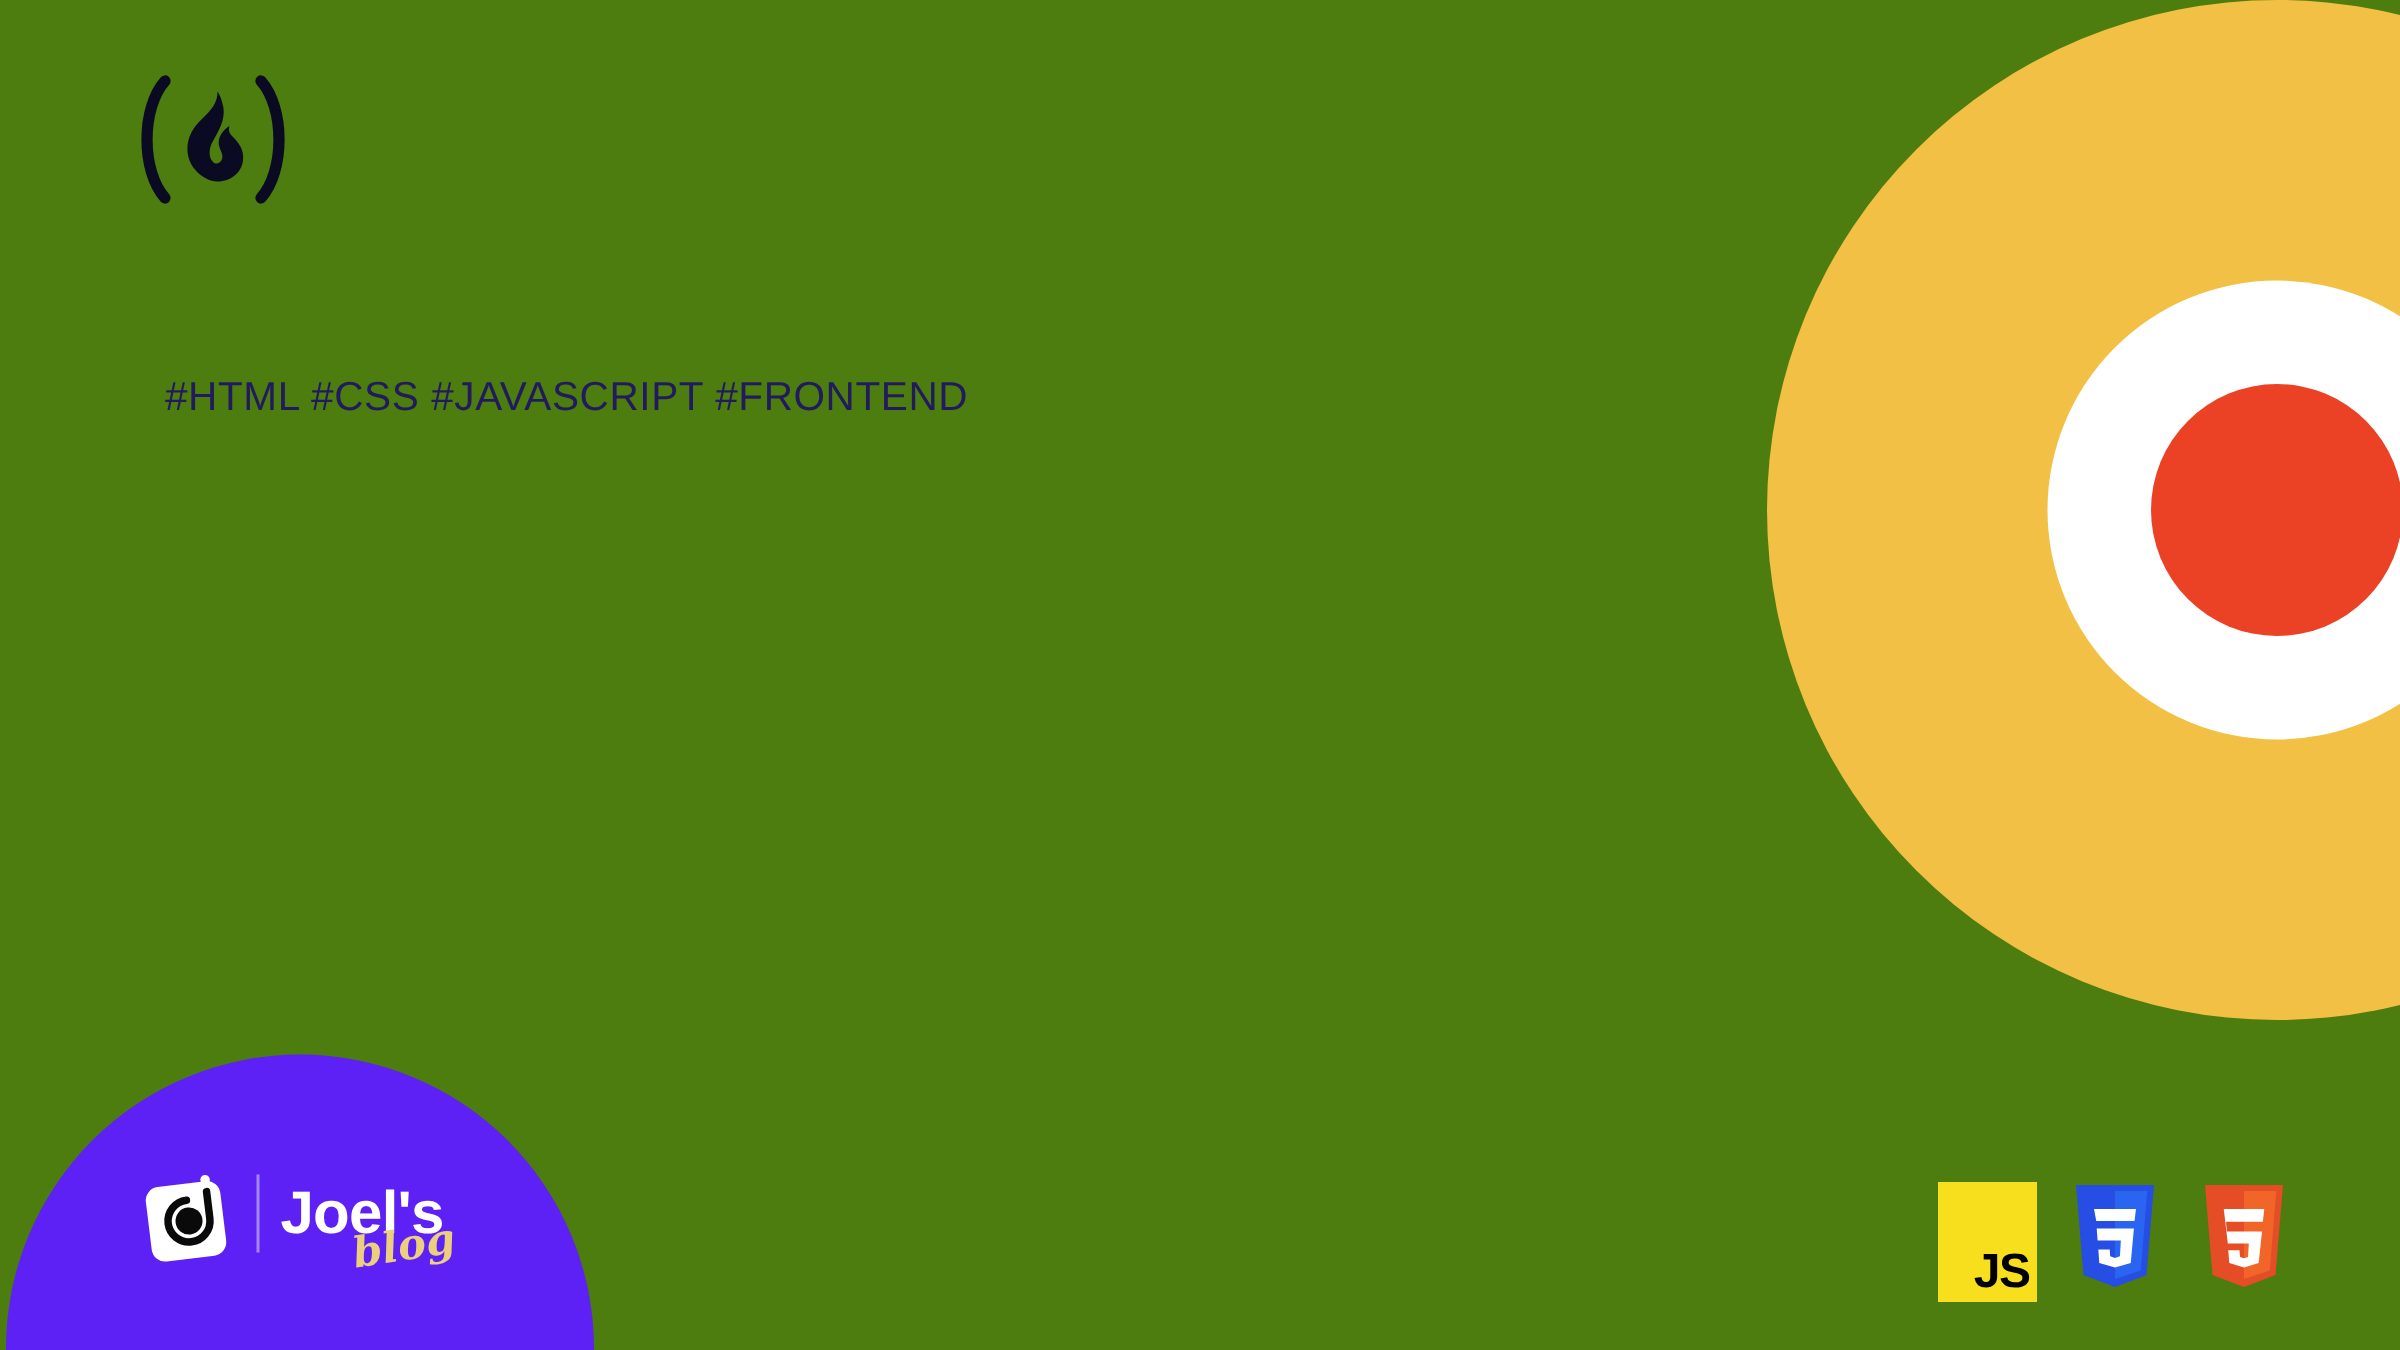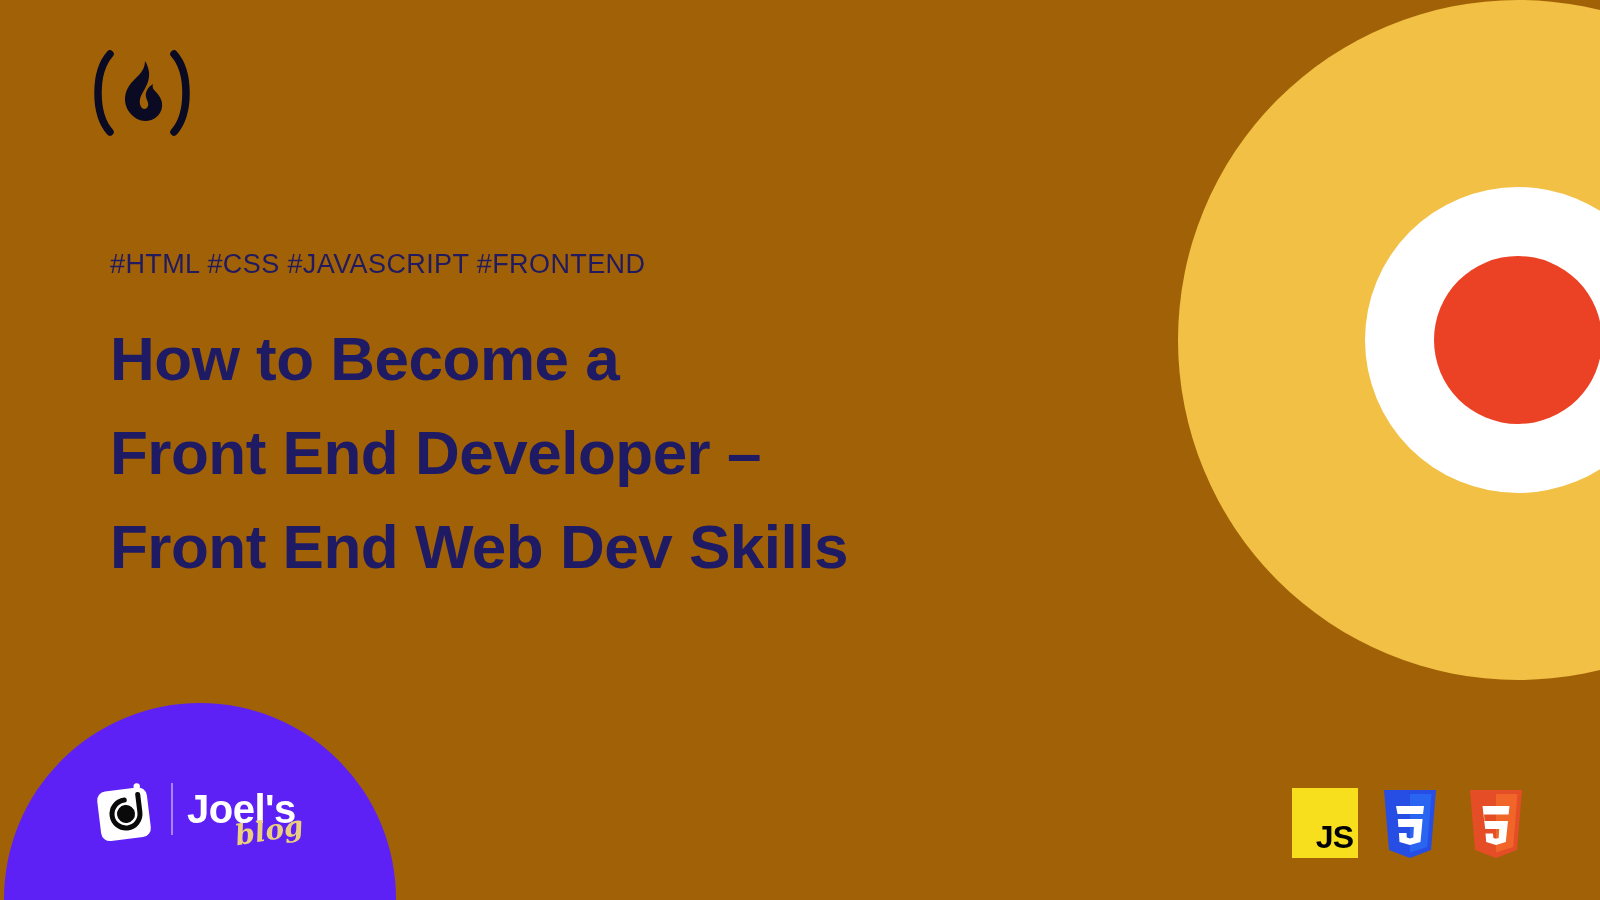--- a/index.html
+++ b/index.html
@@ -5,21 +5,21 @@
   * { margin:0; padding:0; box-sizing:border-box; }
   html, body {
     width:1600px; height:900px;
     background:#ffffff;
     font-family:"Liberation Sans", sans-serif;
     overflow:hidden;
   }
   .canvas {
     position:relative;
     width:1600px; height:900px;
-    background:#a16207;
+    background:#4d7c0f;
     overflow:hidden;
   }
 
   
   .rings { position:absolute; top:0; right:0; width:700px; height:900px; pointer-events:none; }
 
   
   .fcc-logo { position:absolute; left:88px; top:48px; width:108px; height:90px; }
 
   
@@ -74,21 +74,21 @@
     line-height:1;
   }
 
   
   .tech-icons {
     position:absolute; left:1292px; top:788px;
     display:flex; align-items:flex-start; gap:18px;
   }
   .tech-icon { width:68px; height:72px; position:relative; }
   .js-box {
-    width:66px; height:70px; background:#F7DF1E;
+    width:66px; height:80px; background:#F7DF1E;
     display:flex; align-items:flex-end; justify-content:flex-end;
   }
   .js-label {
     font-size:32px; font-weight:bold; color:#000000;
     line-height:1; padding:0 5px 5px 0; letter-spacing:-1px;
   }
 </style>
 </head>
 <body>
 
@@ -122,25 +122,20 @@
                C59 53 61 55 60 58
                C59 61 56 62 54 60
                C51 57 51 51 54 46
                C58 39 62 32 61 24
                C60 19 59 16 57 13 Z" fill="#0A0A23"></path>
     </svg>
   </div>
 
   <div class="tags">#HTML #CSS #JAVASCRIPT #FRONTEND</div>
 
-  <h1 class="title">
-    <span class="title-line">How to Become a</span>
-    <span class="title-line">Front End Developer –</span>
-    <span class="title-line">Front End Web Dev Skills</span>
-  </h1>
 
   <div class="purple-circle"></div>
 
   <div class="joel-badge">
     <div class="joel-mark">
       <svg width="62" height="62" viewBox="0 0 62 62">
         <g transform="rotate(-7 31 31)">
           <rect x="4" y="6" width="50" height="50" rx="9" ry="9" fill="#FFFFFF"></rect>
 
           <circle cx="31" cy="31" r="9" fill="#0A0A0A"></circle>

